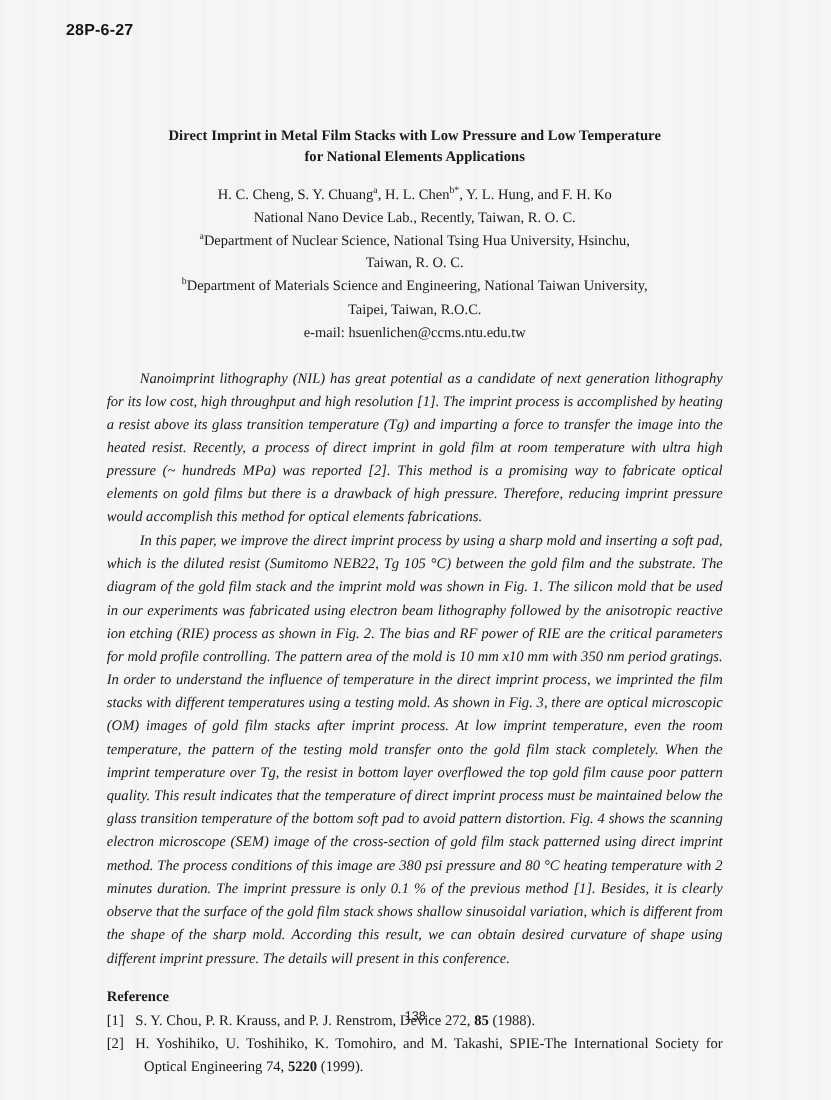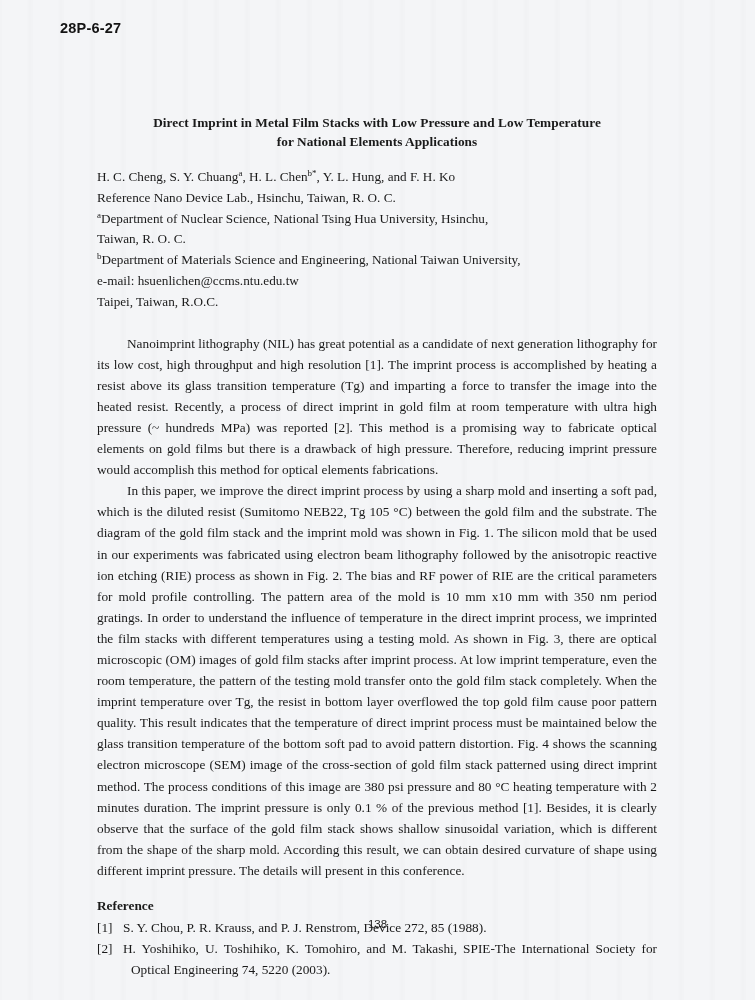--- a/index.html
+++ b/index.html
@@ -58,41 +58,42 @@
     text-align: center;
     font-weight: bold;
     font-size: 13.3px;
     line-height: 18.5px;
     letter-spacing: 0.05px;
     margin: 0 0 16px 0;
   }
   .title .ln { display: block; }
 
   .authors {
+    text-align: center;
     font-size: 13.2px;
     line-height: 20.8px;
     margin: 0 0 20px 0;
   }
   .authors .ln { display: block; }
   .authors sup, .affil sup {
     font-size: 0.68em;
     vertical-align: super;
     line-height: 0;
   }
 
   .body-text {
     text-align: justify;
     text-justify: inter-word;
     font-size: 13.3px;
     line-height: 21.1px;
     margin: 0;
     hyphens: none;
   }
   .body-text + .body-text { margin-top: 0; }
-  .indent { text-indent: 30px; }
+  .indent { text-indent: 30px; font-style: italic; }
 
   .ref-heading {
     font-weight: bold;
     font-size: 13.3px;
     line-height: 21px;
     margin: 14px 0 1px 0;
   }
   .ref-list {
     font-size: 13.3px;
     line-height: 21.1px;
@@ -100,21 +101,21 @@
     padding: 0;
     list-style: none;
   }
   .ref-item {
     display: block;
     padding-left: 34px;
     text-indent: -34px;
     text-align: justify;
   }
   .ref-item .tag { display: inline-block; width: 26px; text-indent: 0; }
-  .ref-item b { font-weight: normal; }
+  .ref-item b { font-weight: bold; }
 
   .page-number {
     position: absolute;
     left: 0;
     top: 918px;
     width: 755px;
     text-align: center;
     font-family: "Liberation Sans", sans-serif;
     font-size: 11.5px;
     color: #222;
@@ -132,43 +133,43 @@
   <div class="content">
 
     <h1 class="title">
       <span class="ln">Direct Imprint in Metal Film Stacks with Low Pressure and Low Temperature</span>
       <span class="ln">for National Elements Applications</span>
     </h1>
 
     <div class="authors">
       <span class="ln"><span>H. C. Cheng, S. Y. Chuang</span><sup>a</sup><span>, H. L. Chen</span><sup>b*</sup><span>, Y. L. Hung, and F. H. Ko</span></span>
 
-      <span class="ln affil">Reference Nano Device Lab., Hsinchu, Taiwan, R. O. C.</span>
+      <span class="ln affil">National Nano Device Lab., Recently, Taiwan, R. O. C.</span>
 
       <span class="ln affil"><sup>a</sup><span>Department of Nuclear Science, National Tsing Hua University, Hsinchu,</span></span>
       <span class="ln affil">Taiwan, R. O. C.</span>
 
       <span class="ln affil"><sup>b</sup><span>Department of Materials Science and Engineering, National Taiwan University,</span></span>
+      <span class="ln affil">Taipei, Taiwan, R.O.C.</span>
+
       <span class="ln">e-mail: hsuenlichen@ccms.ntu.edu.tw</span>
-
-      <span class="ln affil">Taipei, Taiwan, R.O.C.</span>
     </div>
 
     <p class="body-text indent">Nanoimprint lithography (NIL) has great potential as a candidate of next generation lithography for its low cost, high throughput and high resolution [1]. The imprint process is accomplished by heating a resist above its glass transition temperature (Tg) and imparting a force to transfer the image into the heated resist. Recently, a process of direct imprint in gold film at room temperature with ultra high pressure (~ hundreds MPa) was reported [2]. This method is a promising way to fabricate optical elements on gold films but there is a drawback of high pressure. Therefore, reducing imprint pressure would accomplish this method for optical elements fabrications.</p>
 
     <p class="body-text indent">In this paper, we improve the direct imprint process by using a sharp mold and inserting a soft pad, which is the diluted resist (Sumitomo NEB22, Tg 105 °C) between the gold film and the substrate. The diagram of the gold film stack and the imprint mold was shown in Fig. 1. The silicon mold that be used in our experiments was fabricated using electron beam lithography followed by the anisotropic reactive ion etching (RIE) process as shown in Fig. 2. The bias and RF power of RIE are the critical parameters for mold profile controlling. The pattern area of the mold is 10 mm x10 mm with 350 nm period gratings. In order to understand the influence of temperature in the direct imprint process, we imprinted the film stacks with different temperatures using a testing mold. As shown in Fig. 3, there are optical microscopic (OM) images of gold film stacks after imprint process. At low imprint temperature, even the room temperature, the pattern of the testing mold transfer onto the gold film stack completely. When the imprint temperature over Tg, the resist in bottom layer overflowed the top gold film cause poor pattern quality. This result indicates that the temperature of direct imprint process must be maintained below the glass transition temperature of the bottom soft pad to avoid pattern distortion. Fig. 4 shows the scanning electron microscope (SEM) image of the cross-section of gold film stack patterned using direct imprint method. The process conditions of this image are 380 psi pressure and 80 °C heating temperature with 2 minutes duration. The imprint pressure is only 0.1 % of the previous method [1]. Besides, it is clearly observe that the surface of the gold film stack shows shallow sinusoidal variation, which is different from the shape of the sharp mold. According this result, we can obtain desired curvature of shape using different imprint pressure. The details will present in this conference.</p>
 
     <div class="ref-heading">Reference</div>
 
     <div class="ref-list">
       <div class="ref-item">
         <span class="tag">[1]</span><span>S. Y. Chou, P. R. Krauss, and P. J. Renstrom, Device 272, </span><b>85</b><span> (1988).</span>
       </div>
       <div class="ref-item">
-        <span class="tag">[2]</span><span>H. Yoshihiko, U. Toshihiko, K. Tomohiro, and M. Takashi, SPIE-The International Society for Optical Engineering 74, </span><b>5220</b><span> (2003).</span>
+        <span class="tag">[2]</span><span>H. Yoshihiko, U. Toshihiko, K. Tomohiro, and M. Takashi, SPIE-The International Society for Optical Engineering 74, </span><b>5220</b><span> (1999).</span>
       </div>
     </div>
 
   </div>
 
   <div class="page-number">138</div>
 
 </div>
 
 </body></html>

